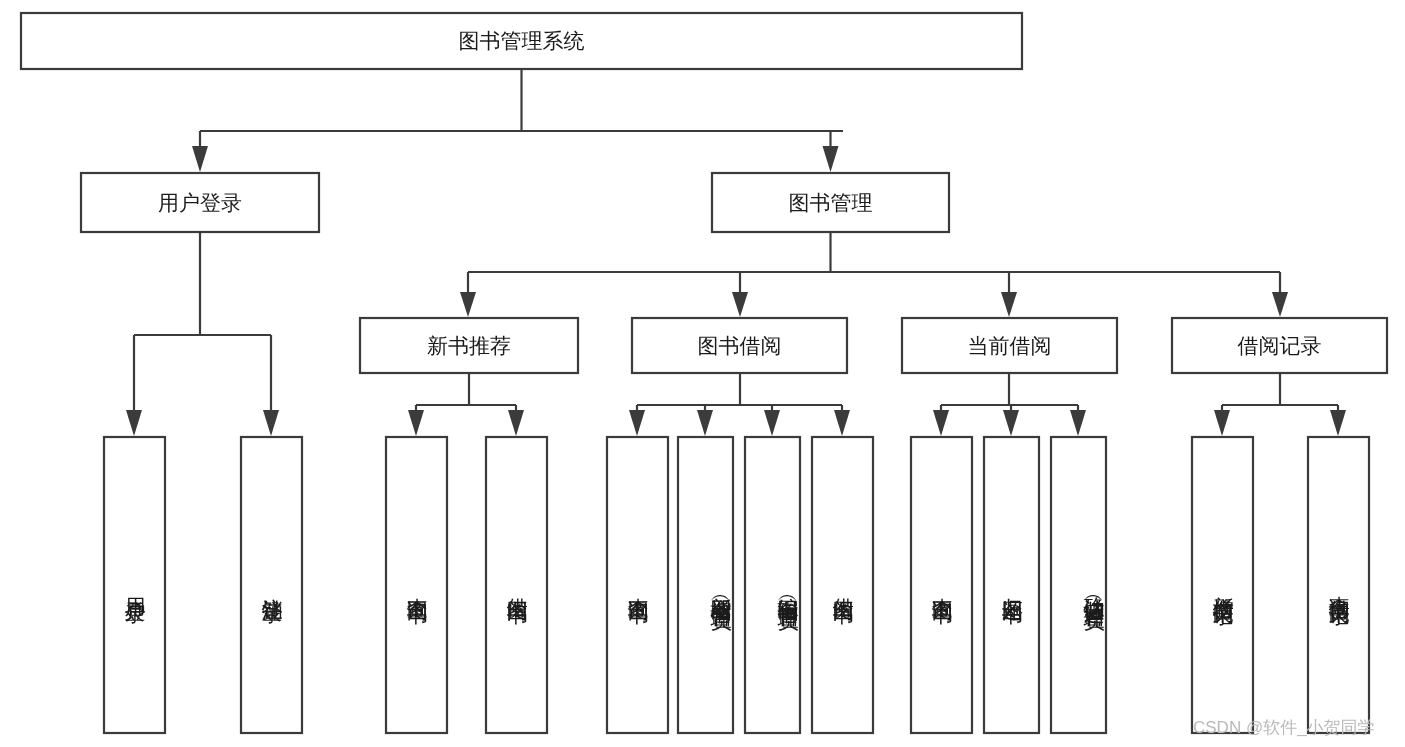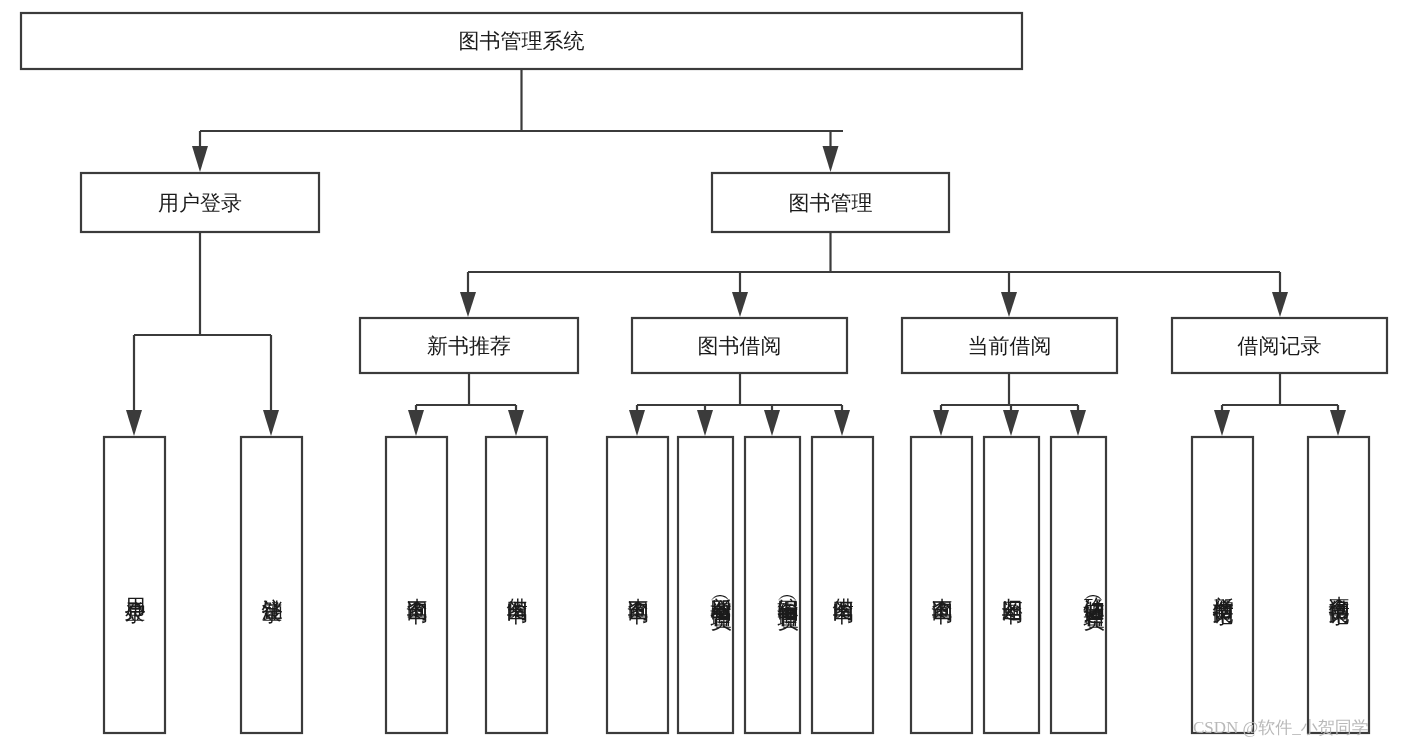--- a/index.html
+++ b/index.html
@@ -59,21 +59,21 @@
     letter-spacing: 2px;
     display: flex;
     align-items: center;
     justify-content: center;
     text-align: center;
     white-space: nowrap;
     user-select: none;
   }
   .watermark {
     position: absolute;
-    font-family: Liberation Serif, serif;
+    font-family: Liberation Sans, sans-serif;
     font-size: 17px;
     color: #b9b9b9;
     white-space: nowrap;
     user-select: none;
   }
 </style>
 </head>
 <body>
 
 <div id="diagram-root">

